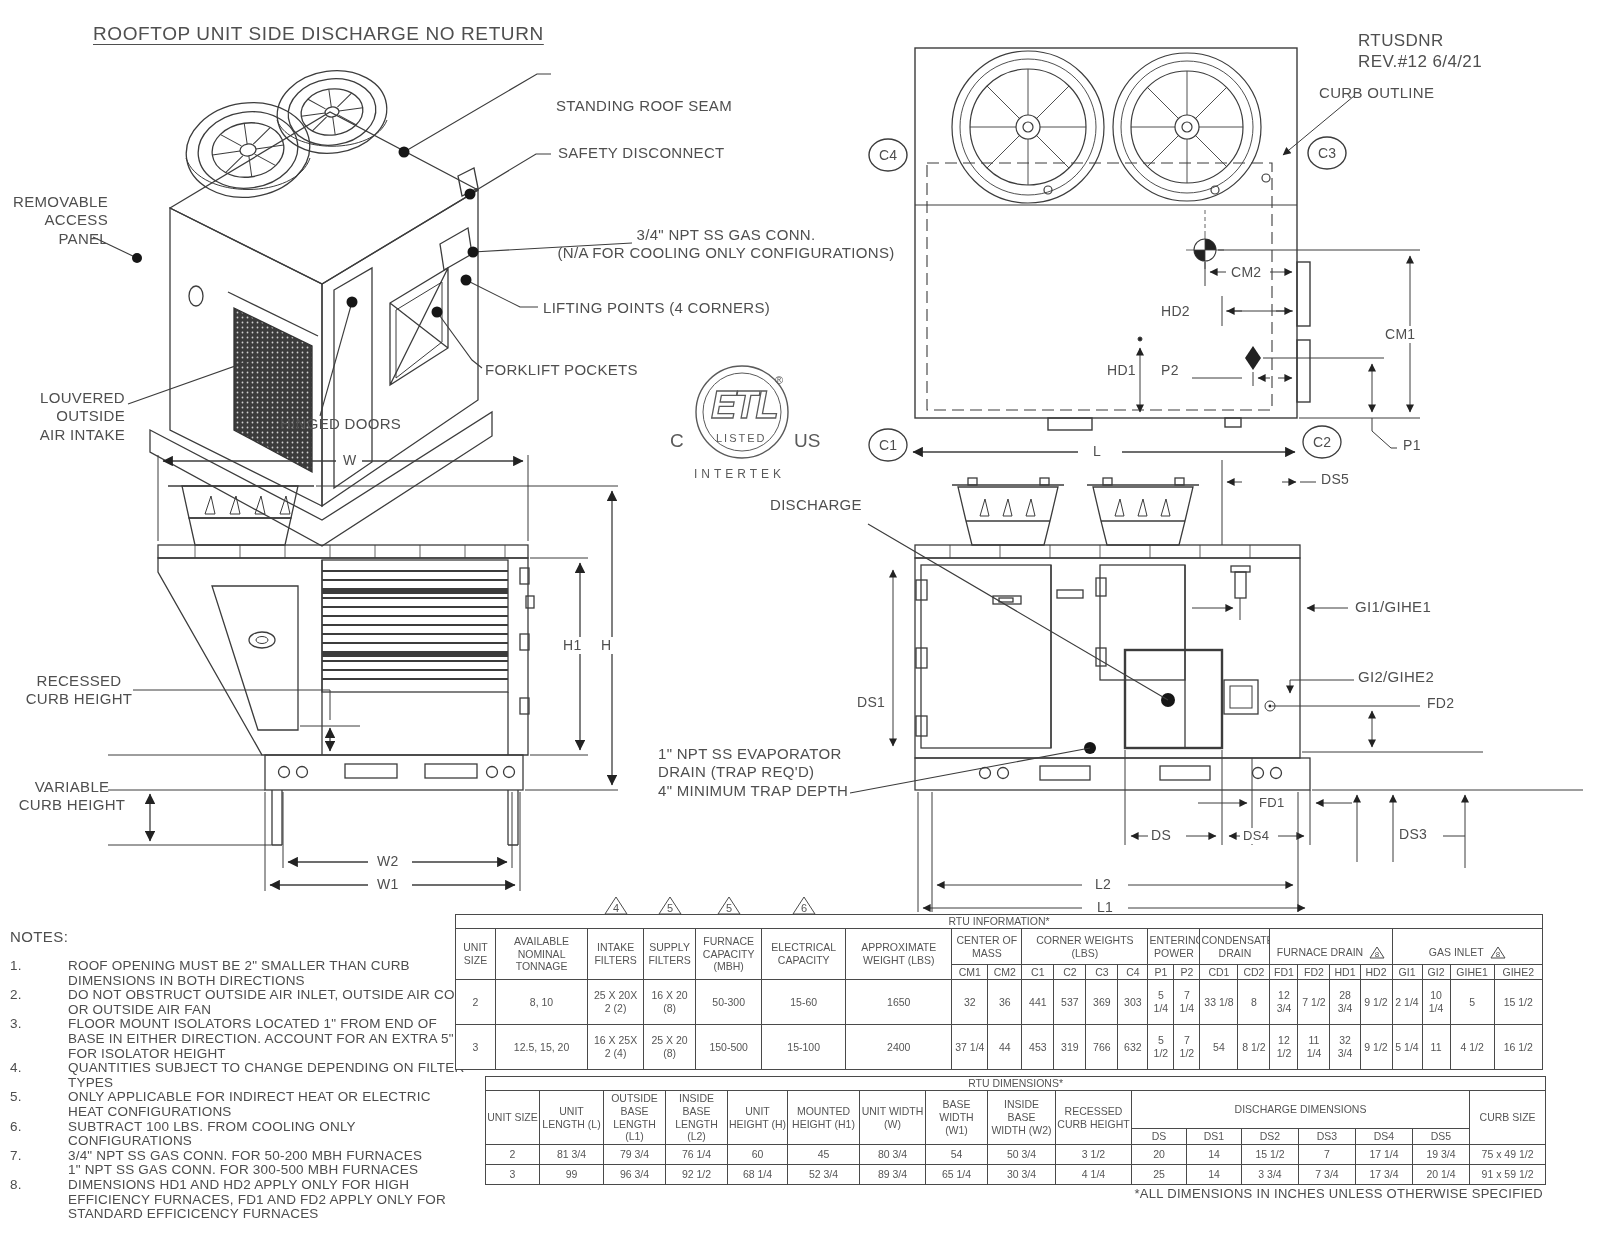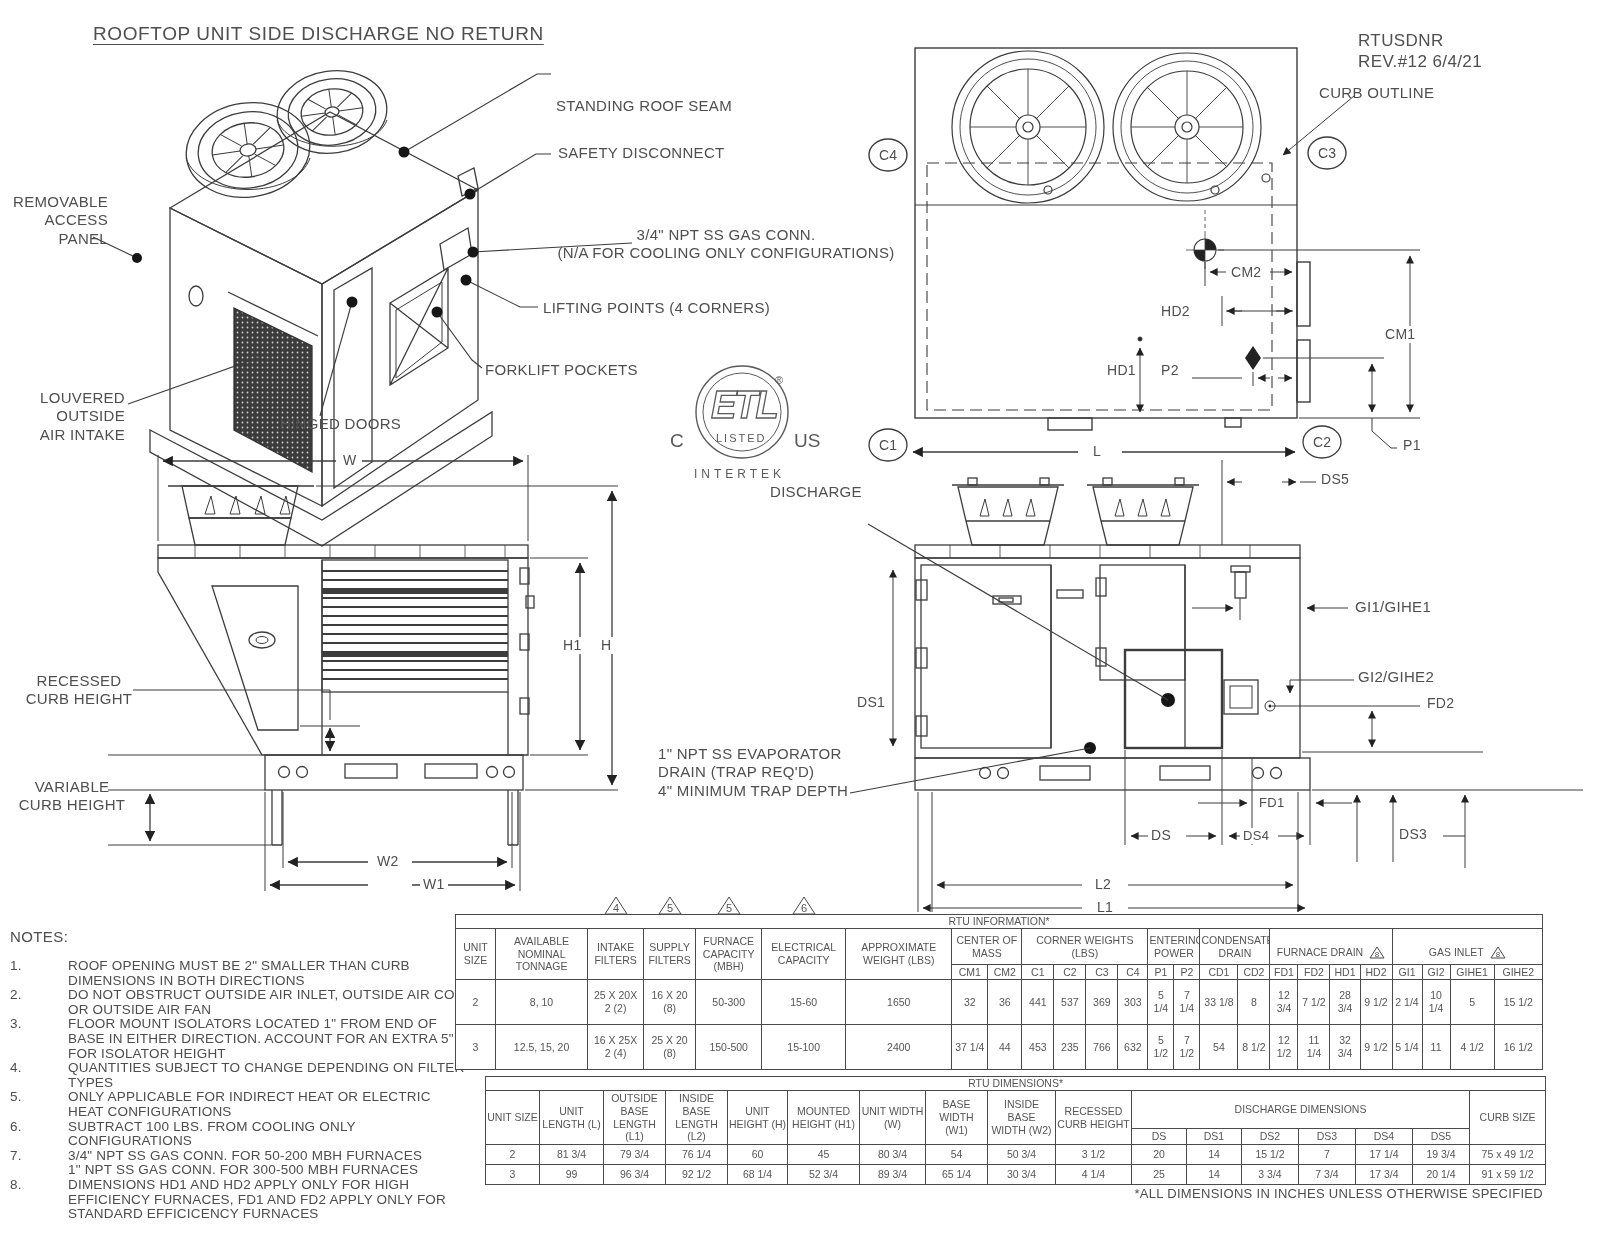--- a/index.html
+++ b/index.html
@@ -306,41 +306,41 @@
 <div class="lbl rt" style="left:5px;top:389px;width:120px;">LOUVERED OUTSIDE
 AIR INTAKE</div>
 <div class="lbl rt" style="left:8px;top:193px;width:100px;">REMOVABLE
 ACCESS
 PANEL</div>
 
 <div class="lbl dim" style="left:340px;top:452px;">W</div>
 <div class="lbl dim" style="left:560px;top:637px;">H1</div>
 <div class="lbl dim" style="left:598px;top:637px;">H</div>
 <div class="lbl dim" style="left:374px;top:853px;">W2</div>
-<div class="lbl dim" style="left:374px;top:876px;margin-left:46px;">W1</div>
+<div class="lbl dim" style="left:374px;top:876px;">W1</div>
 <div class="lbl ctr" style="left:25px;top:672px;width:108px;">RECESSED
 CURB HEIGHT</div>
 <div class="lbl ctr" style="left:18px;top:778px;width:108px;">VARIABLE
 CURB HEIGHT</div>
 
 <div class="lbl" style="left:1319px;top:84px;">CURB OUTLINE</div>
 <div class="circlbl" style="left:868px;top:147px;">C4</div>
 <div class="circlbl" style="left:1307px;top:145px;">C3</div>
 <div class="circlbl" style="left:868px;top:437px;">C1</div>
 <div class="circlbl" style="left:1302px;top:434px;">C2</div>
 <div class="lbl dim" style="left:1228px;top:264px;">CM2</div>
 <div class="lbl dim" style="left:1158px;top:303px;">HD2</div>
 <div class="lbl dim" style="left:1104px;top:362px;">HD1</div>
 <div class="lbl dim" style="left:1158px;top:362px;">P2</div>
 <div class="lbl dim" style="left:1382px;top:326px;">CM1</div>
 <div class="lbl dim" style="left:1400px;top:437px;">P1</div>
 
 <div class="lbl dim" style="left:1090px;top:443px;">L</div>
 <div class="lbl dim" style="left:1318px;top:471px;">DS5</div>
-<div class="lbl" style="left:770px;top:483px;">DISCHARGE</div>
+<div class="lbl" style="left:770px;top:496px;">DISCHARGE</div>
 <div class="lbl" style="left:1355px;top:598px;">GI1/GIHE1</div>
 <div class="lbl" style="left:1358px;top:668px;">GI2/GIHE2</div>
 <div class="lbl dim" style="left:1424px;top:695px;">FD2</div>
 <div class="lbl dim" style="left:854px;top:694px;">DS1</div>
 <div class="lbl dim sm" style="left:1256px;top:795px;">FD1</div>
 <div class="lbl dim" style="left:1148px;top:827px;">DS</div>
 <div class="lbl dim sm" style="left:1240px;top:828px;">DS4</div>
 <div class="lbl dim" style="left:1396px;top:826px;">DS3</div>
 <div class="lbl dim" style="left:1092px;top:876px;">L2</div>
 <div class="lbl dim" style="left:1094px;top:899px;">L1</div>
@@ -532,21 +532,21 @@
           <td>16 X 25X
 2 (4)</td>
           <td>25 X 20
 (8)</td>
           <td>150-500</td>
           <td>15-100</td>
           <td>2400</td>
           <td>37 1/4</td>
           <td>44</td>
           <td>453</td>
-          <td>235</td>
+          <td>319</td>
           <td>766</td>
           <td>632</td>
           <td>5
 1/2</td>
           <td>7
 1/2</td>
           <td>54</td>
           <td>8 1/2</td>
           <td>12
 1/2</td>

